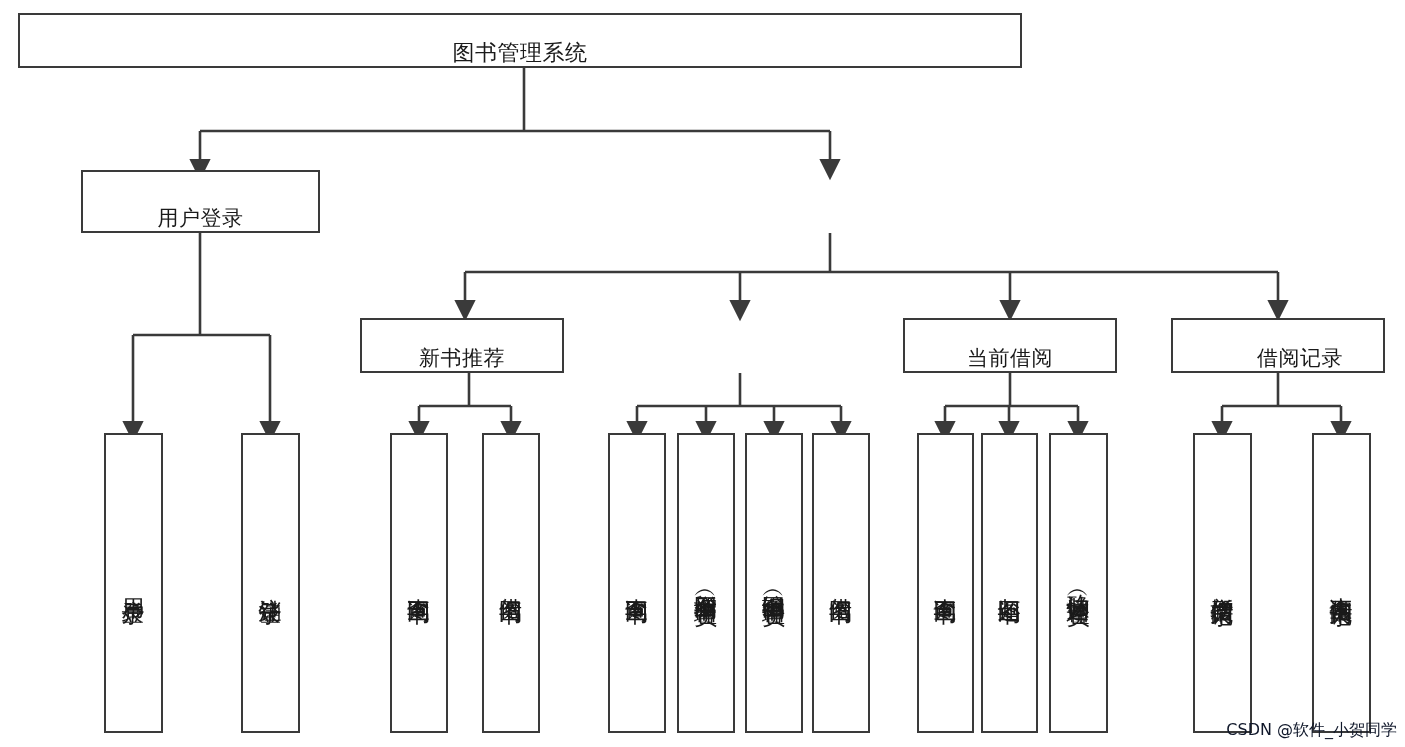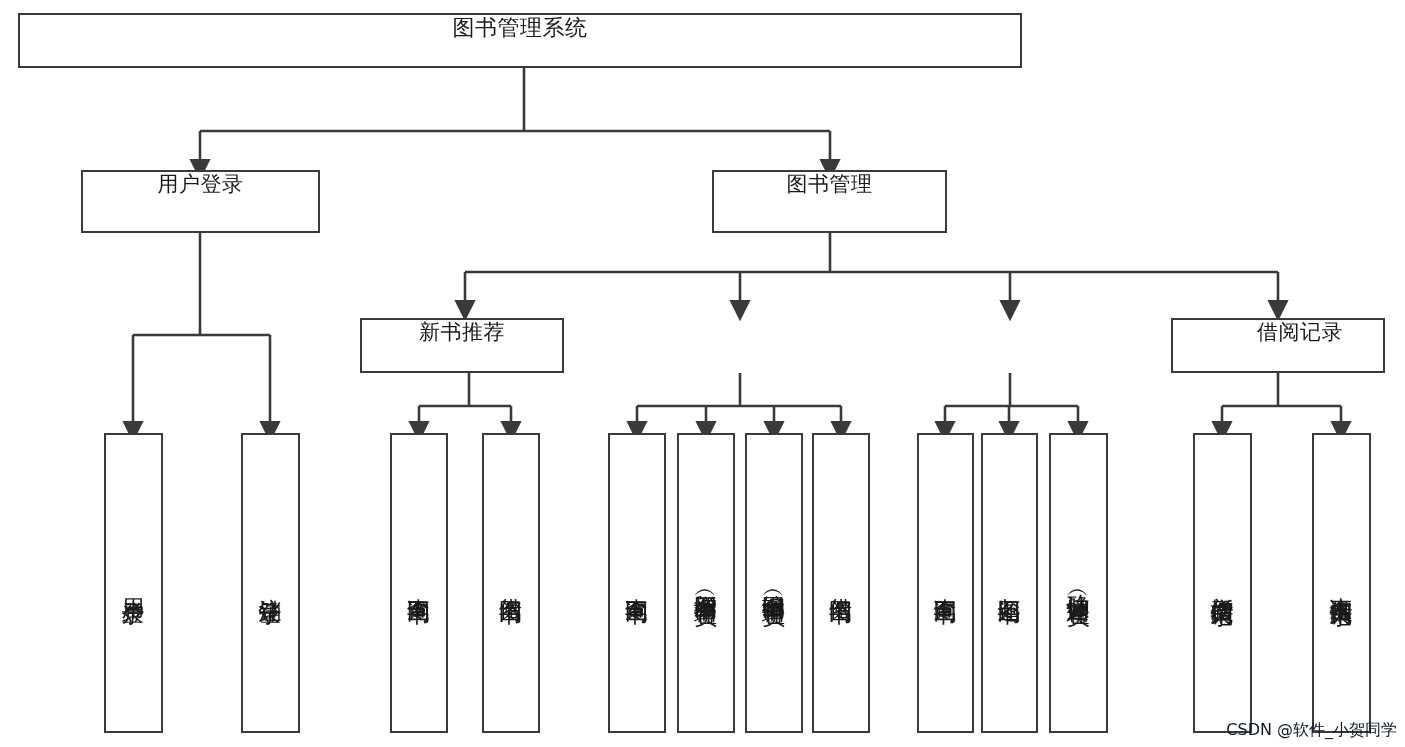--- a/index.html
+++ b/index.html
@@ -25,21 +25,21 @@
     width: 1405px;
     height: 747px;
     pointer-events: none;
   }
   .node {
     position: absolute;
     box-sizing: border-box;
     border: 2px solid #3a3a3a;
     background: #ffffff;
     display: flex;
-    align-items: flex-start;
+    align-items: flex-end;
     justify-content: center;
     color: #1a1a1a;
   }
   .node .label {
     display: block;
     text-align: center;
     line-height: 1.18;
   }
   
   .node.horiz .label {
@@ -127,26 +127,26 @@
     </g>
   </svg>
 
   <div class="node horiz root" style="left:18px; top:13px; width:1004px; height:55px;">
     <span class="label">图书管理系统</span>
   </div>
 
   <div class="node horiz" style="left:81px; top:170px; width:239px; height:63px;">
     <span class="label">用户登录</span>
   </div>
-  <div class="node horiz" style="left:712px; top:170px; width:235px; height:63px;">
-    <span class="label">图书管理</span>
-  </div>
 
   <div class="node horiz" style="left:360px; top:318px; width:204px; height:55px;">
     <span class="label">新书推荐</span>
+  </div>
+  <div class="node horiz" style="left:903px; top:318px; width:214px; height:55px;">
+    <span class="label">当前借阅</span>
   </div>
   <div class="node horiz" style="left:1171px; top:318px; width:214px; height:55px;padding-left:44px;">
     <span class="label">借阅记录</span>
   </div>
 
   <div class="node vert" style="left:104px; top:433px; width:59px; height:300px;">
     <span class="label">用户登录</span>
   </div>
   <div class="node vert" style="left:241px; top:433px; width:59px; height:300px;">
     <span class="label">注销登录</span>

